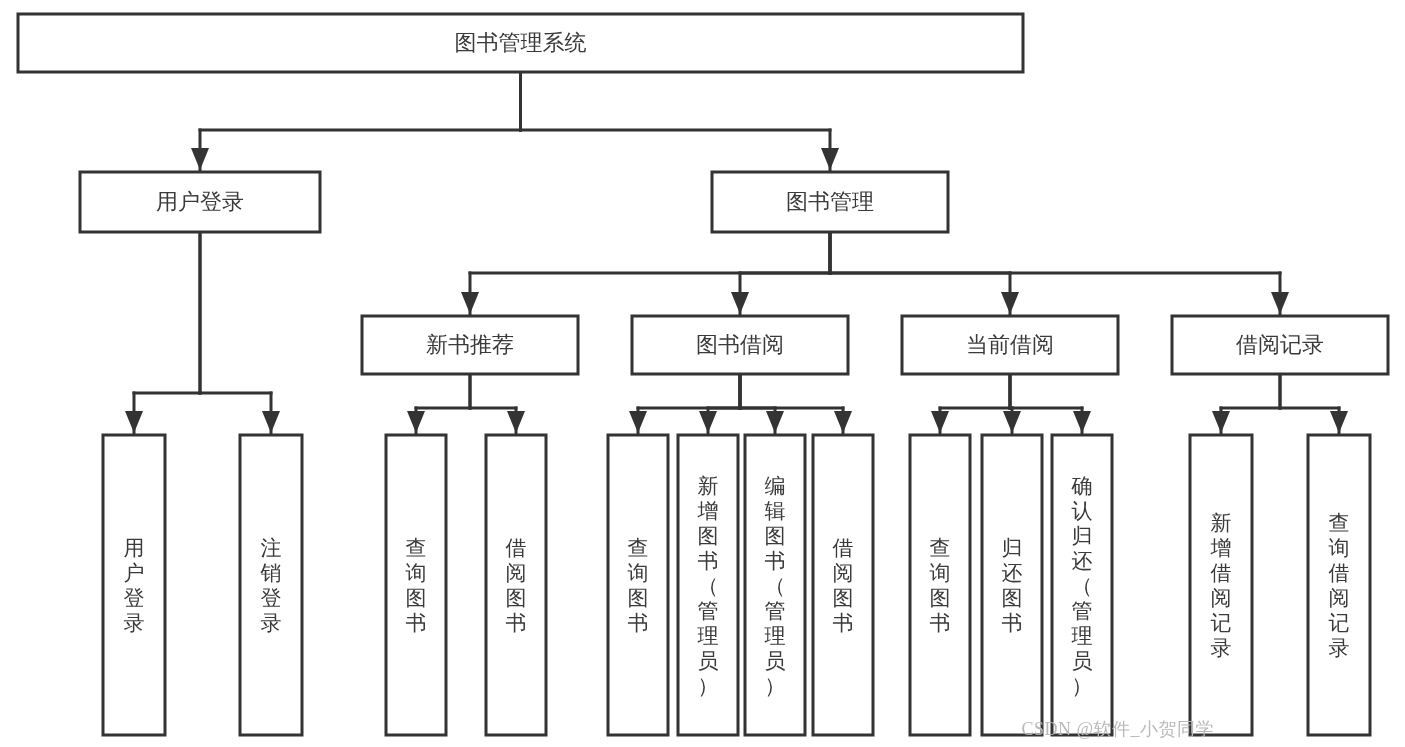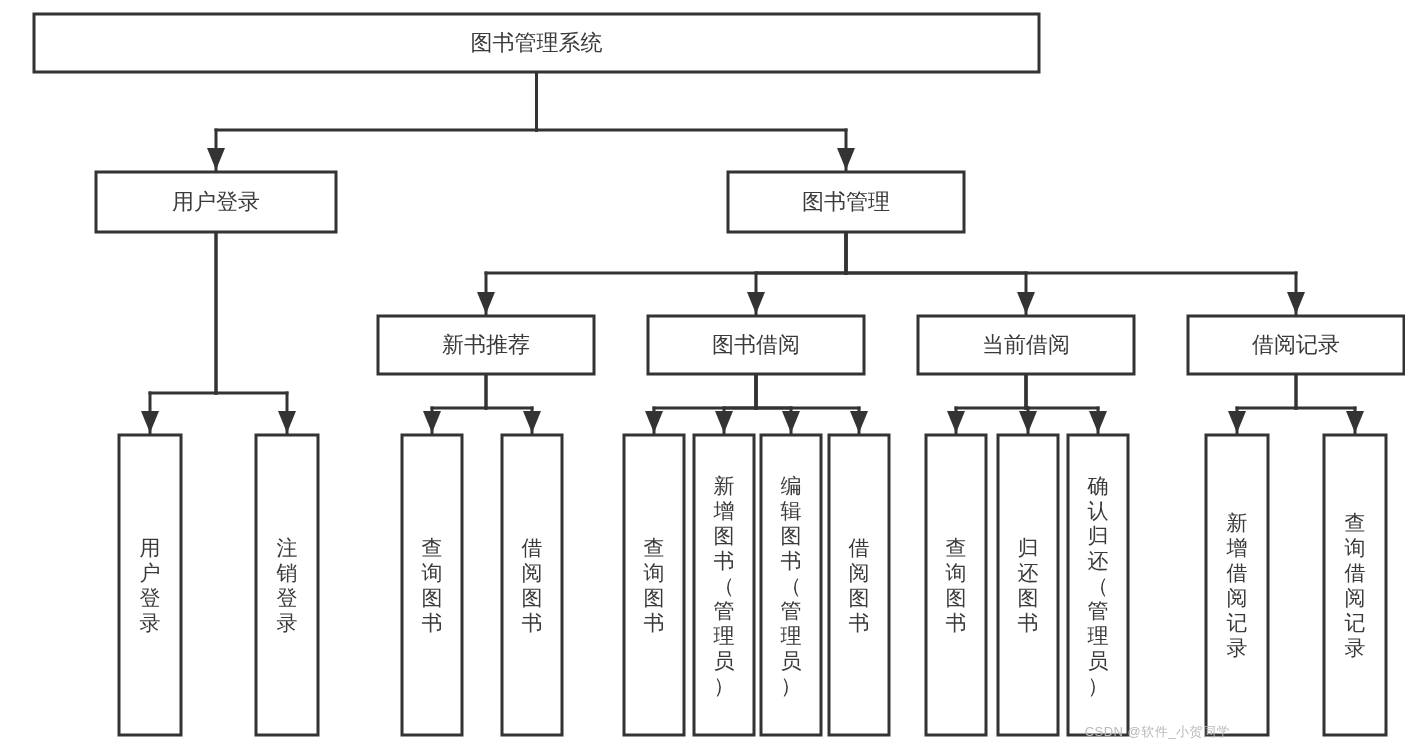--- a/index.html
+++ b/index.html
@@ -9,21 +9,21 @@
   }
   body {
     width: 1405px;
     height: 747px;
     position: relative;
     overflow: hidden;
     font-family: "Liberation Sans", "DejaVu Sans", sans-serif;
   }
   #diagram-root {
     position: absolute;
-    left: 16px;
+    left: 0;
     top: 0;
     width: 1222px;
     height: 747px;
   }
   svg#flow {
     display: block;
     width: 1405px;
     height: 747px;
   }
   .box-rect {
@@ -51,22 +51,22 @@
   .box-label-v {
     fill: #3a3a3a;
     font-family: "Liberation Sans", "DejaVu Sans", sans-serif;
     font-size: 21px;
     text-anchor: middle;
   }
   .watermark {
     position: absolute;
     right: 8px;
     bottom: 6px;
-    font-family: Liberation Sans, sans-serif;
-    font-size: 13px;
+    font-family: Liberation Serif, serif;
+    font-size: 18px;
     color: #b9b9b9;
     letter-spacing: 0.5px;
     white-space: nowrap;
     user-select: none;
   }
 </style>
 </head>
 <body>
 
 <div id="diagram-root">

